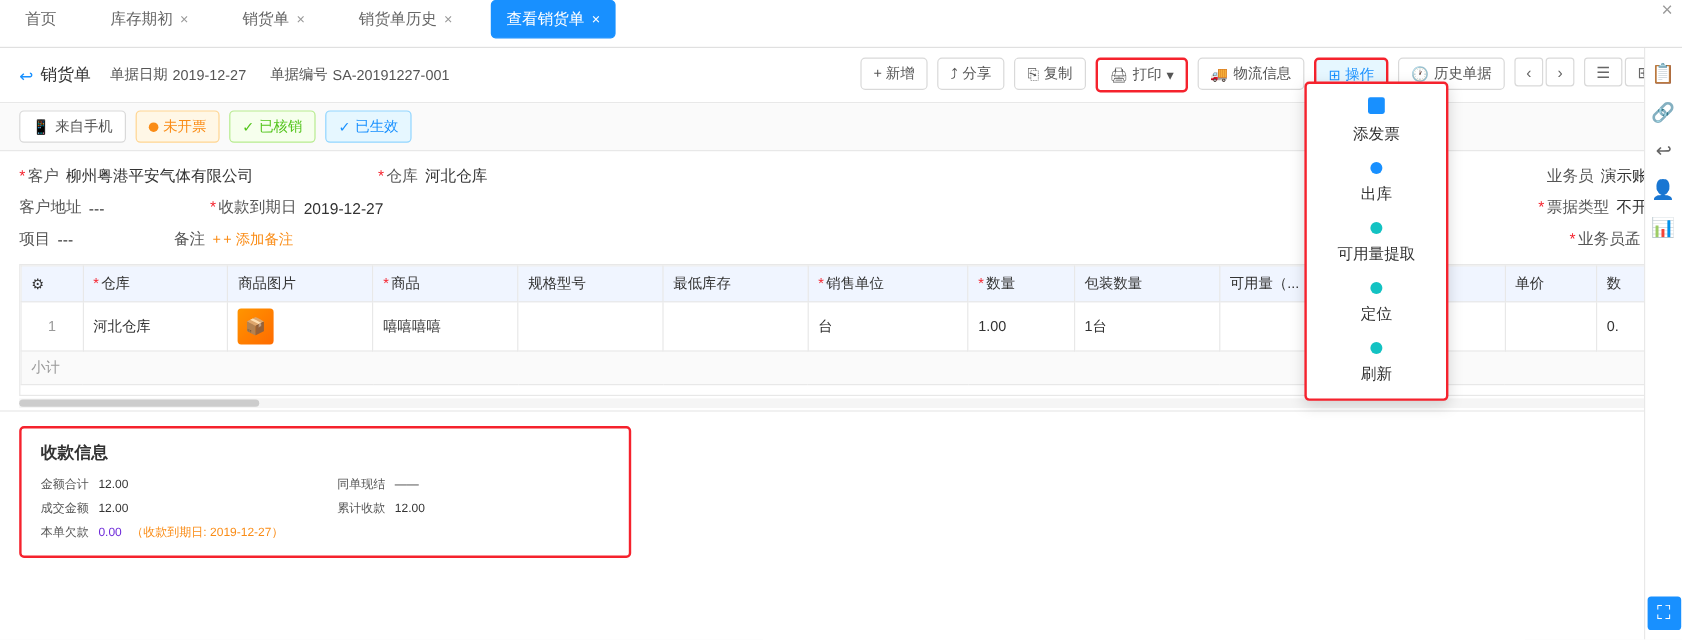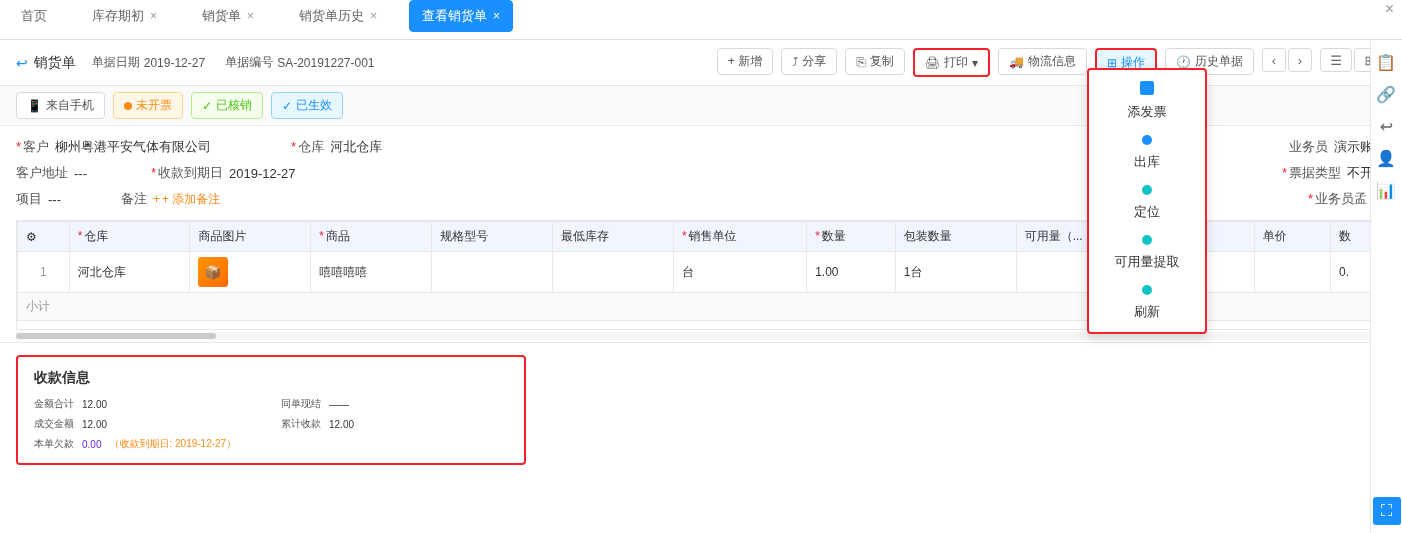--- a/index.html
+++ b/index.html
@@ -50,21 +50,21 @@
     .action-btn {
       display: flex; align-items: center; gap: 4px; padding: 4px 10px; border: 1px solid #d9d9d9;
       border-radius: 4px; cursor: pointer; font-size: 12px; background: #fff; color: #555;
     }
     .action-btn.blue { background: #e6f7ff; border-color: #91d5ff; color: #1890ff; }
     .action-btn.orange { background: #fff7e6; border-color: #ffd591; color: #fa8c16; }
     .action-btn.green { background: #f6ffed; border-color: #b7eb8f; color: #52c41a; }
 
     
     .form-area { padding: 12px 16px; display: flex; flex-direction: column; gap: 8px; }
-    .form-row { display: flex; align-items: flex-end; }
+    .form-row { display: flex; align-items: flex-end; gap: 24px; }
     .form-field { display: flex; align-items: center; gap: 6px; }
     .form-label { color: #555; font-size: 13px; white-space: nowrap; }
     .form-label.required::before { content: '*'; color: #f5222d; margin-right: 2px; }
     .form-value { color: #333; font-size: 13px; }
     .add-note-btn { color: #fa8c16; cursor: pointer; font-size: 12px; display: flex; align-items: center; gap: 2px; }
 
     
     .table-container { flex: 1; overflow: auto; margin: 0 16px; border: 1px solid #e8e8e8; }
     table { width: 100%; border-collapse: collapse; font-size: 12px; }
     th {
@@ -361,25 +361,25 @@
     <div class="dropdown-item">
       <span class="icon-sq"></span>
       <span>添发票</span>
     </div>
     <div class="dropdown-item">
       <span class="dot blue"></span>
       <span>出库</span>
     </div>
     <div class="dropdown-item">
       <span class="dot teal"></span>
+      <span>可用量提取</span>
+    </div>
+    <div class="dropdown-item">
+      <span class="dot teal"></span>
       <span>定位</span>
-    </div>
-    <div class="dropdown-item">
-      <span class="dot teal"></span>
-      <span>可用量提取</span>
     </div>
     <div class="dropdown-item">
       <span class="dot teal"></span>
       <span>刷新</span>
     </div>
   </div>
 
   <div class="right-sidebar" style="height:calc(533px - 40px); top:40px;">
     <div class="sidebar-icon">📋</div>
     <div class="sidebar-icon">🔗</div>

